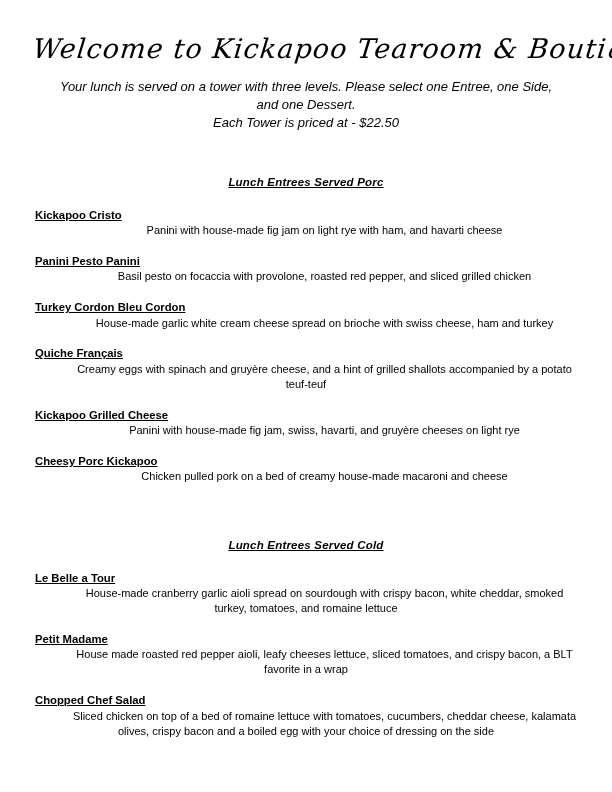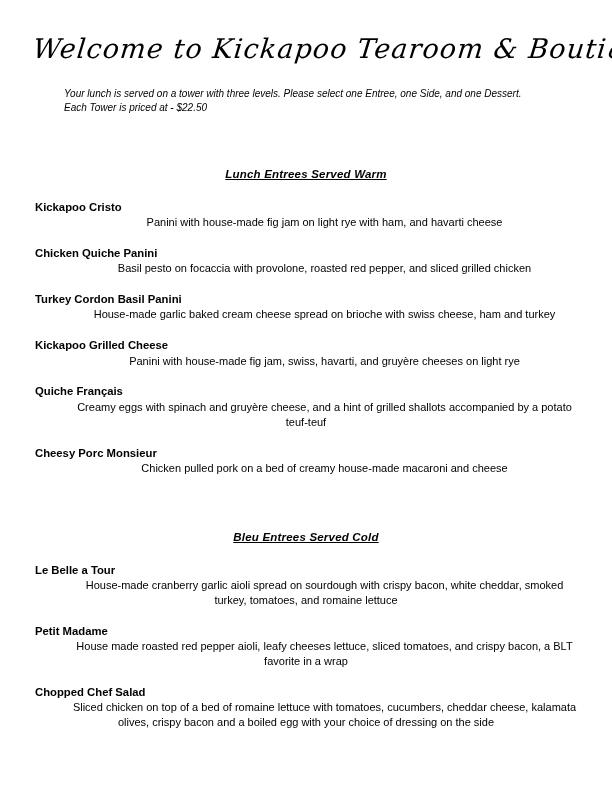--- a/index.html
+++ b/index.html
@@ -32,25 +32,26 @@
     letter-spacing: 1.1px;
     text-align: center;
     margin: 0;
     padding-top: 33px;
     line-height: 1.15;
     white-space: nowrap;
     transform: skewX(-6deg);
     transform-origin: center center;
   }
   .subtitle {
-    font-size: 10px;
+    font-size: 13px;
     font-style: italic;
     font-weight: 400;
+    text-align: center;
     line-height: 1.38;
-    margin: 9px;
+    margin: 0;
     padding: 14px 20px 0 20px;
   }
 
   
   .section {
     margin: 0;
   }
   .section-warm { padding-top: 44px; }
   .section-cold { padding-top: 55px; }
 
@@ -68,20 +69,21 @@
   .item {
     margin: 0 0 16px 0;
   }
   .item:last-child { margin-bottom: 0; }
 
   .item-name {
     font-size: 11.3px;
     font-weight: bold;
     line-height: 1.35;
     margin: 0;
+    text-decoration: underline;
   }
   .item-desc {
     font-size: 11px;
     font-weight: 400;
     line-height: 1.36;
     margin: 0;
     text-indent: 37px;
     text-align: center;
   }
 </style>
@@ -91,56 +93,56 @@
 <div class="page">
 
   <h1 class="title">Welcome to Kickapoo Tearoom &amp; Boutique</h1>
 
   <p class="subtitle">
     <span>Your lunch is served on a tower with three levels. Please select one Entree, one Side, and one Dessert.</span><br>
     <span>Each Tower is priced at - $22.50</span>
   </p>
 
   <div class="section section-warm">
-    <h2 class="section-heading">Lunch Entrees Served Warm</h2>
+    <h2 class="section-heading">Lunch Entrees Served Porc</h2>
 
     <div class="item">
       <p class="item-name">Kickapoo Cristo</p>
       <p class="item-desc">Panini with house-made fig jam on light rye with ham, and havarti cheese</p>
     </div>
 
     <div class="item">
-      <p class="item-name">Chicken Quiche Panini</p>
+      <p class="item-name">Panini Pesto Panini</p>
       <p class="item-desc">Basil pesto on focaccia with provolone, roasted red pepper, and sliced grilled chicken</p>
     </div>
 
 
     <div class="item">
-      <p class="item-name">Turkey Cordon Basil Panini</p>
-      <p class="item-desc">House-made garlic baked cream cheese spread on brioche with swiss cheese, ham and turkey</p>
+      <p class="item-name">Turkey Cordon Bleu Cordon</p>
+      <p class="item-desc">House-made garlic white cream cheese spread on brioche with swiss cheese, ham and turkey</p>
+    </div>
+
+    <div class="item">
+      <p class="item-name">Quiche Français</p>
+      <p class="item-desc">Creamy eggs with spinach and gruyère cheese, and a hint of grilled shallots accompanied by a potato teuf-teuf</p>
     </div>
 
     <div class="item">
       <p class="item-name">Kickapoo Grilled Cheese</p>
       <p class="item-desc">Panini with house-made fig jam, swiss, havarti, and gruyère cheeses on light rye</p>
     </div>
 
     <div class="item">
-      <p class="item-name">Quiche Français</p>
-      <p class="item-desc">Creamy eggs with spinach and gruyère cheese, and a hint of grilled shallots accompanied by a potato teuf-teuf</p>
-    </div>
-
-    <div class="item">
-      <p class="item-name">Cheesy Porc Monsieur</p>
+      <p class="item-name">Cheesy Porc Kickapoo</p>
       <p class="item-desc">Chicken pulled pork on a bed of creamy house-made macaroni and cheese</p>
     </div>
   </div>
 
   <div class="section section-cold">
-    <h2 class="section-heading">Bleu Entrees Served Cold</h2>
+    <h2 class="section-heading">Lunch Entrees Served Cold</h2>
 
     <div class="item">
       <p class="item-name">Le Belle a Tour</p>
       <p class="item-desc">House-made cranberry garlic aioli spread on sourdough with crispy bacon, white cheddar, smoked turkey, tomatoes, and romaine lettuce</p>
     </div>
 
     <div class="item">
       <p class="item-name">Petit Madame</p>
       <p class="item-desc">House made roasted red pepper aioli, leafy cheeses lettuce, sliced tomatoes, and crispy bacon, a BLT favorite in a wrap</p>
     </div>

